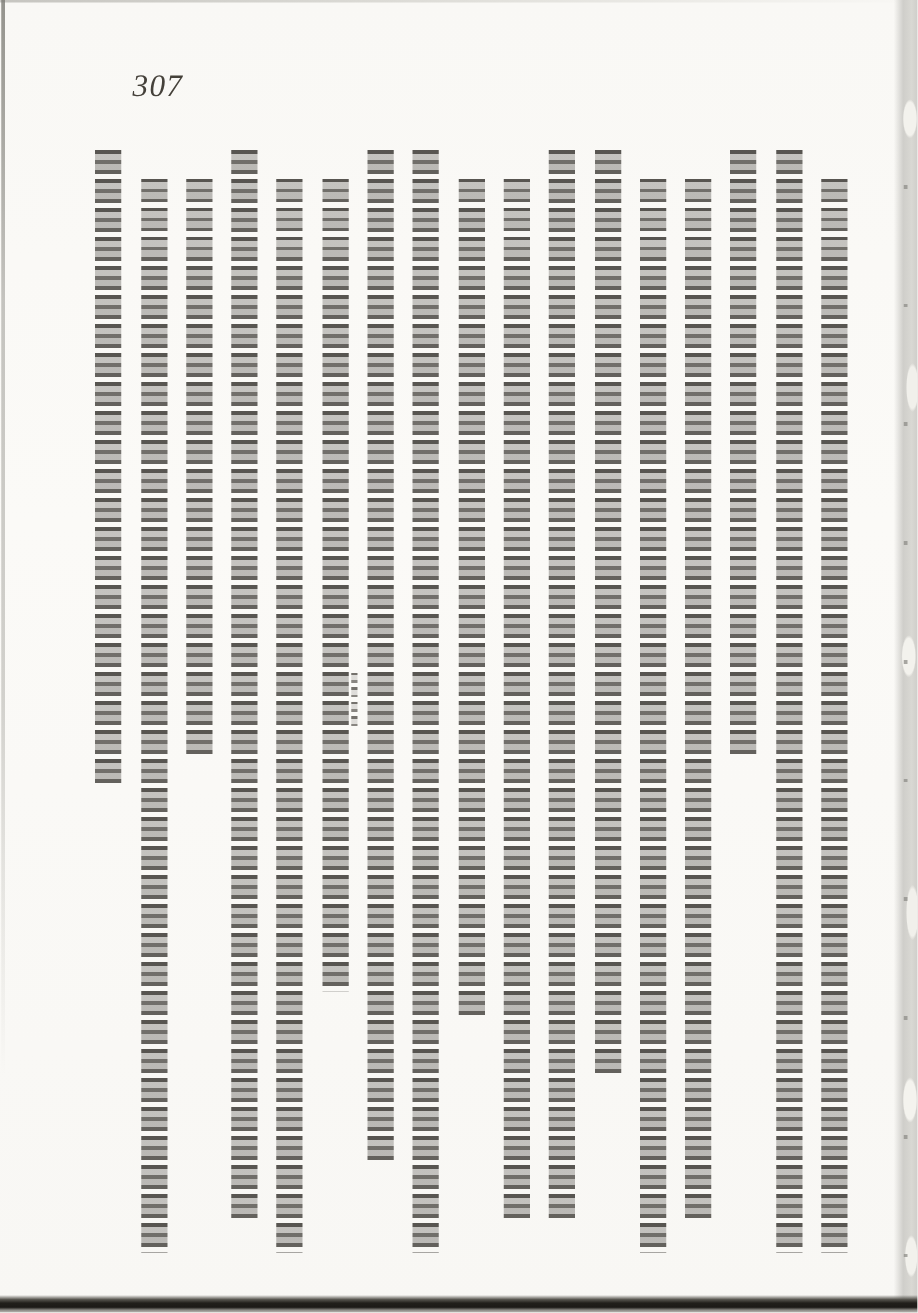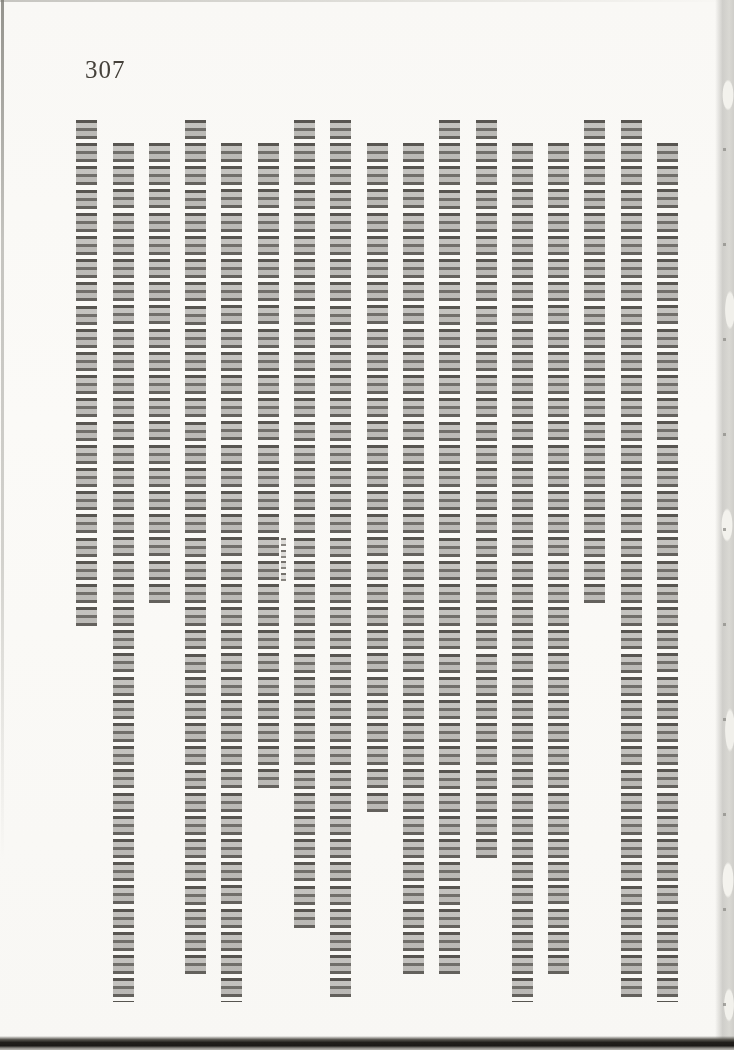--- a/index.html
+++ b/index.html
@@ -10,22 +10,23 @@
     overflow: hidden;
   }
   .scan {
     position: relative;
     width: 734px; height: 1050px;
     background: linear-gradient(180deg, #f9f8f5 0%, #fbfaf7 40%, #f8f7f4 100%);
     overflow: hidden;
   }
   .page-number {
     position: absolute;
-    left: 85px; top: 56px;
+    left: 106px; top: 56px;
     font-size: 25px;
+    font-style: italic;
     letter-spacing: 1px;
     color: #45413a;
   }
   
   .text-area {
     position: absolute;
     top: 120px; right: 56px;
     height: 900px;
     display: flex;
     flex-direction: row-reverse;

